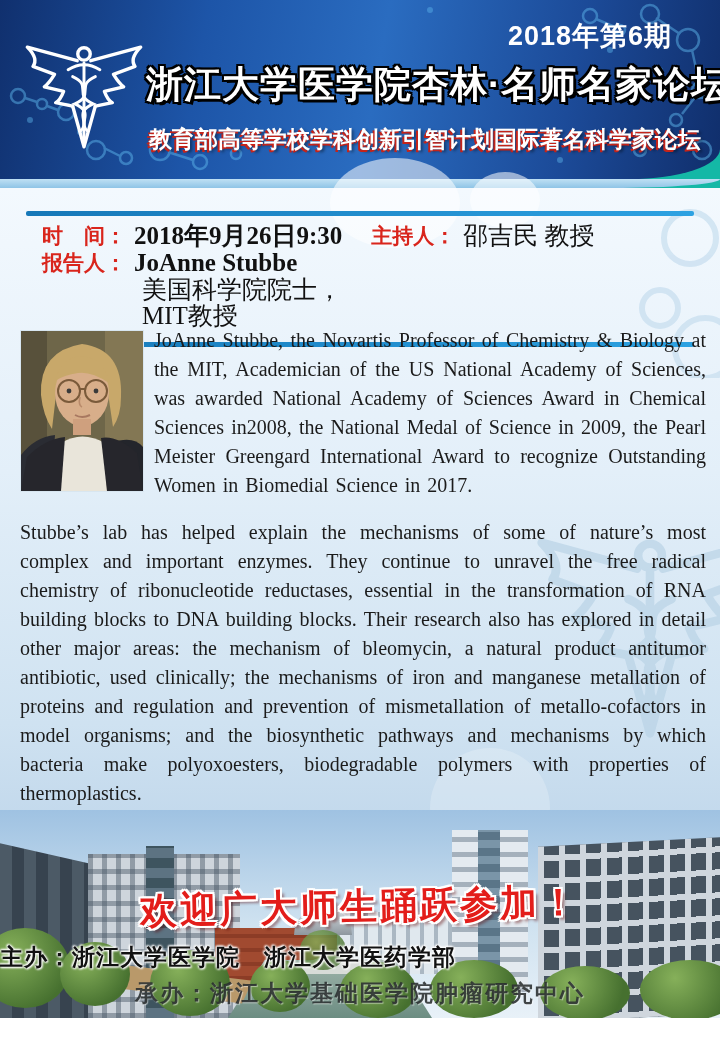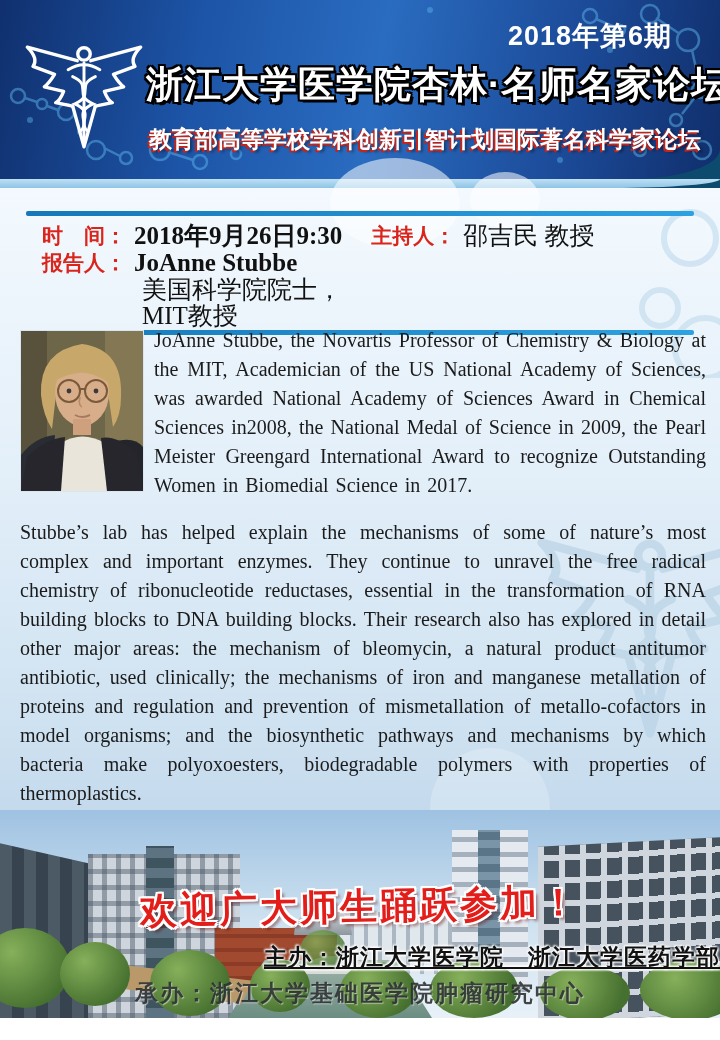--- a/index.html
+++ b/index.html
@@ -1,20 +1,20 @@
 <!DOCTYPE html>
 <html><head>
 <meta charset="utf-8">
 <style>
   html,body{margin:0;padding:0;background:#ffffff;}
   .poster{position:relative;width:720px;height:1040px;overflow:hidden;background:#ffffff;
           font-family:"Liberation Sans",sans-serif;}
 
   
-  .hdr-wrap{position:absolute;top:0;left:0;width:720px;height:188px;background:#0c4a6e;}
+  .hdr-wrap{position:absolute;top:0;left:0;width:720px;height:188px;background:#14b8a6;}
   .hdr-blue{position:absolute;top:0;left:0;width:720px;height:179px;
             background:linear-gradient(100deg,#10306e 0%,#1d55a8 28%,#2a6cc0 52%,#1c4b99 78%,#102e6b 100%);
             border-bottom-right-radius:90px 30px;}
   .hdr-strip{position:absolute;top:179px;left:0;width:720px;height:9px;
              background:linear-gradient(#bfe0f4,#8ec4e6);border-bottom-right-radius:120px 10px;}
   .hdr-pattern{position:absolute;top:0;left:0;}
   .logo{position:absolute;top:26px;left:16px;width:136px;height:142px;}
   .issue{position:absolute;top:18px;left:0;width:672px;text-align:right;color:#ffffff;
          font-size:27px;font-weight:700;letter-spacing:1px;}
   .main-title{position:absolute;top:56px;left:142px;width:566px;margin:4px;text-align:center;
@@ -27,21 +27,21 @@
   
   .page-bg{position:absolute;top:188px;left:0;width:720px;height:630px;
            background:linear-gradient(#f3f9fe 0%,#e3eff9 45%,#cfe2f1 85%,#c3d9ec 100%);}
   .bubble{position:absolute;border-radius:50%;background:rgba(255,255,255,.55);}
   .wm-rings{position:absolute;}
   .wm-eagle{position:absolute;top:285px;left:520px;opacity:.8;}
 
   
   .info{position:absolute;top:211px;left:26px;width:668px;}
   .rule{height:5px;background:linear-gradient(90deg,#1678b8,#2da2e2);border-radius:2px;}
-  .info-cols{display:flex;padding:6px 0 0 0;}
+  .info-cols{display:flex;padding:6px 0 12px 0;}
   .col-l{width:49%;padding-left:16px;box-sizing:border-box;}
   .col-r{width:51%;padding-left:18px;box-sizing:border-box;}
   .irow{display:flex;line-height:26px;margin:1px 0;}
   .irow.gap{}
   .lbl{color:#d9251c;font-weight:700;font-size:21px;white-space:pre;margin-right:8px;}
   .val{color:#111;font-size:25px;font-family:"Liberation Serif",serif;}
   .val.strong{font-weight:700;}
   .indent{padding-left:100px;}
 
   
@@ -85,23 +85,23 @@
       background:linear-gradient(#9fb4ab,#6c8d82);clip-path:polygon(18% 0,82% 0,100% 100%,0 100%);}
   .bridge{left:300px;top:146px;width:70px;height:18px;border-radius:50% 50% 0 0/100% 100% 0 0;
       background:#d8dcd8;}
   .walk{left:48px;top:158px;width:200px;height:24px;background:#b9996a;
       transform:rotate(7deg) skewX(-18deg);}
   .tree{position:absolute;border-radius:50%;background:radial-gradient(circle at 35% 30%,#86b05a,#46702f 75%);}
 
   .welcome{position:absolute;top:72px;left:0;width:720px;text-align:center;z-index:6;
       color:#e31d1a;font-size:37px;font-weight:900;letter-spacing:3px;transform:rotate(-1.2deg);
       text-shadow:2px 0 #fff,-2px 0 #fff,0 2px #fff,0 -2px #fff,2px 2px #fff,-2px -2px #fff,2px -2px #fff,-2px 2px #fff,4px 4px 3px rgba(90,0,0,.45);}
-  .org-line{position:absolute;top:132px;left:0;width:720px;text-align:right;z-index:6;
+  .org-line{position:absolute;top:132px;left:0;width:720px;text-align:left;z-index:6;
       color:#111;font-size:23px;font-weight:800;letter-spacing:1px;
-      text-shadow:0 0 3px #fff,0 0 3px #fff,1px 1px 2px #fff,-1px -1px 2px #fff;text-decoration:underline;}
+      text-shadow:0 0 3px #fff,0 0 3px #fff,1px 1px 2px #fff,-1px -1px 2px #fff;}
   .coorg-line{position:absolute;top:168px;left:0;width:720px;text-align:center;z-index:6;
       color:rgba(40,44,46,.88);font-size:23px;font-weight:600;letter-spacing:2px;
       text-shadow:1px 1px 1px rgba(255,255,255,.5);}
   .footer-white{position:absolute;top:1018px;left:0;width:720px;height:22px;background:#ffffff;}
 </style>
 </head>
 <body>
 
 <div class="poster">
 

